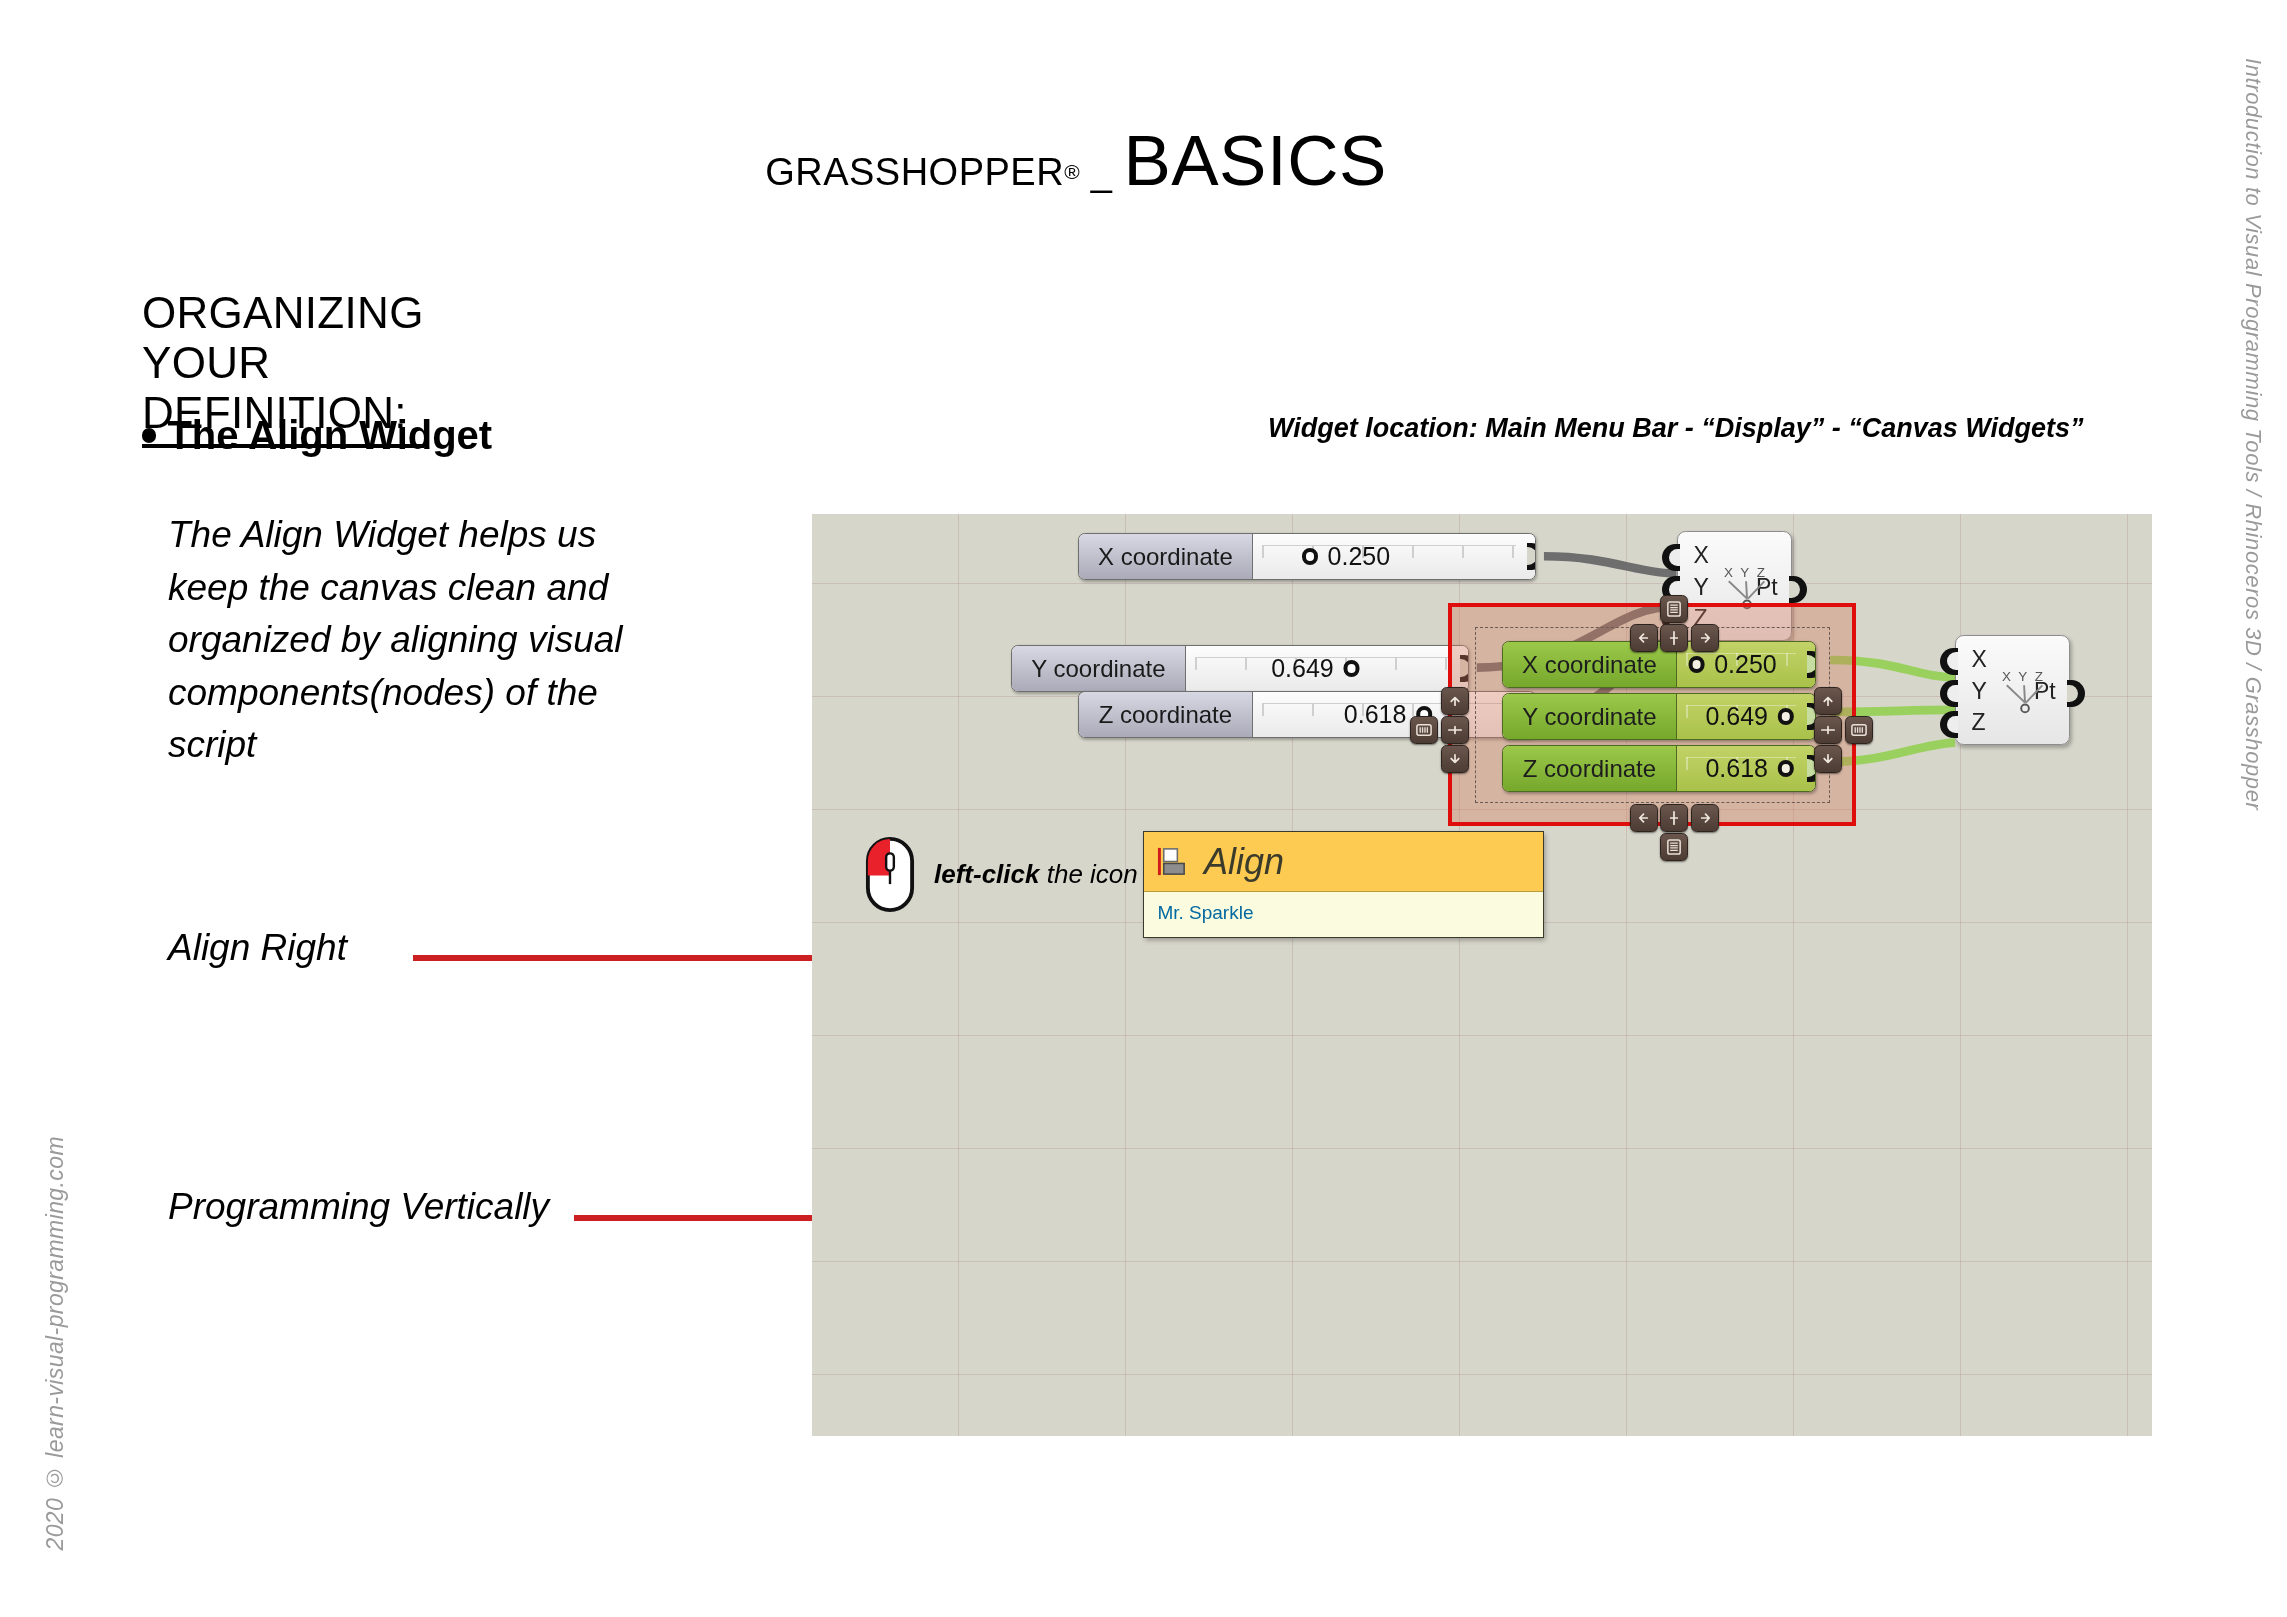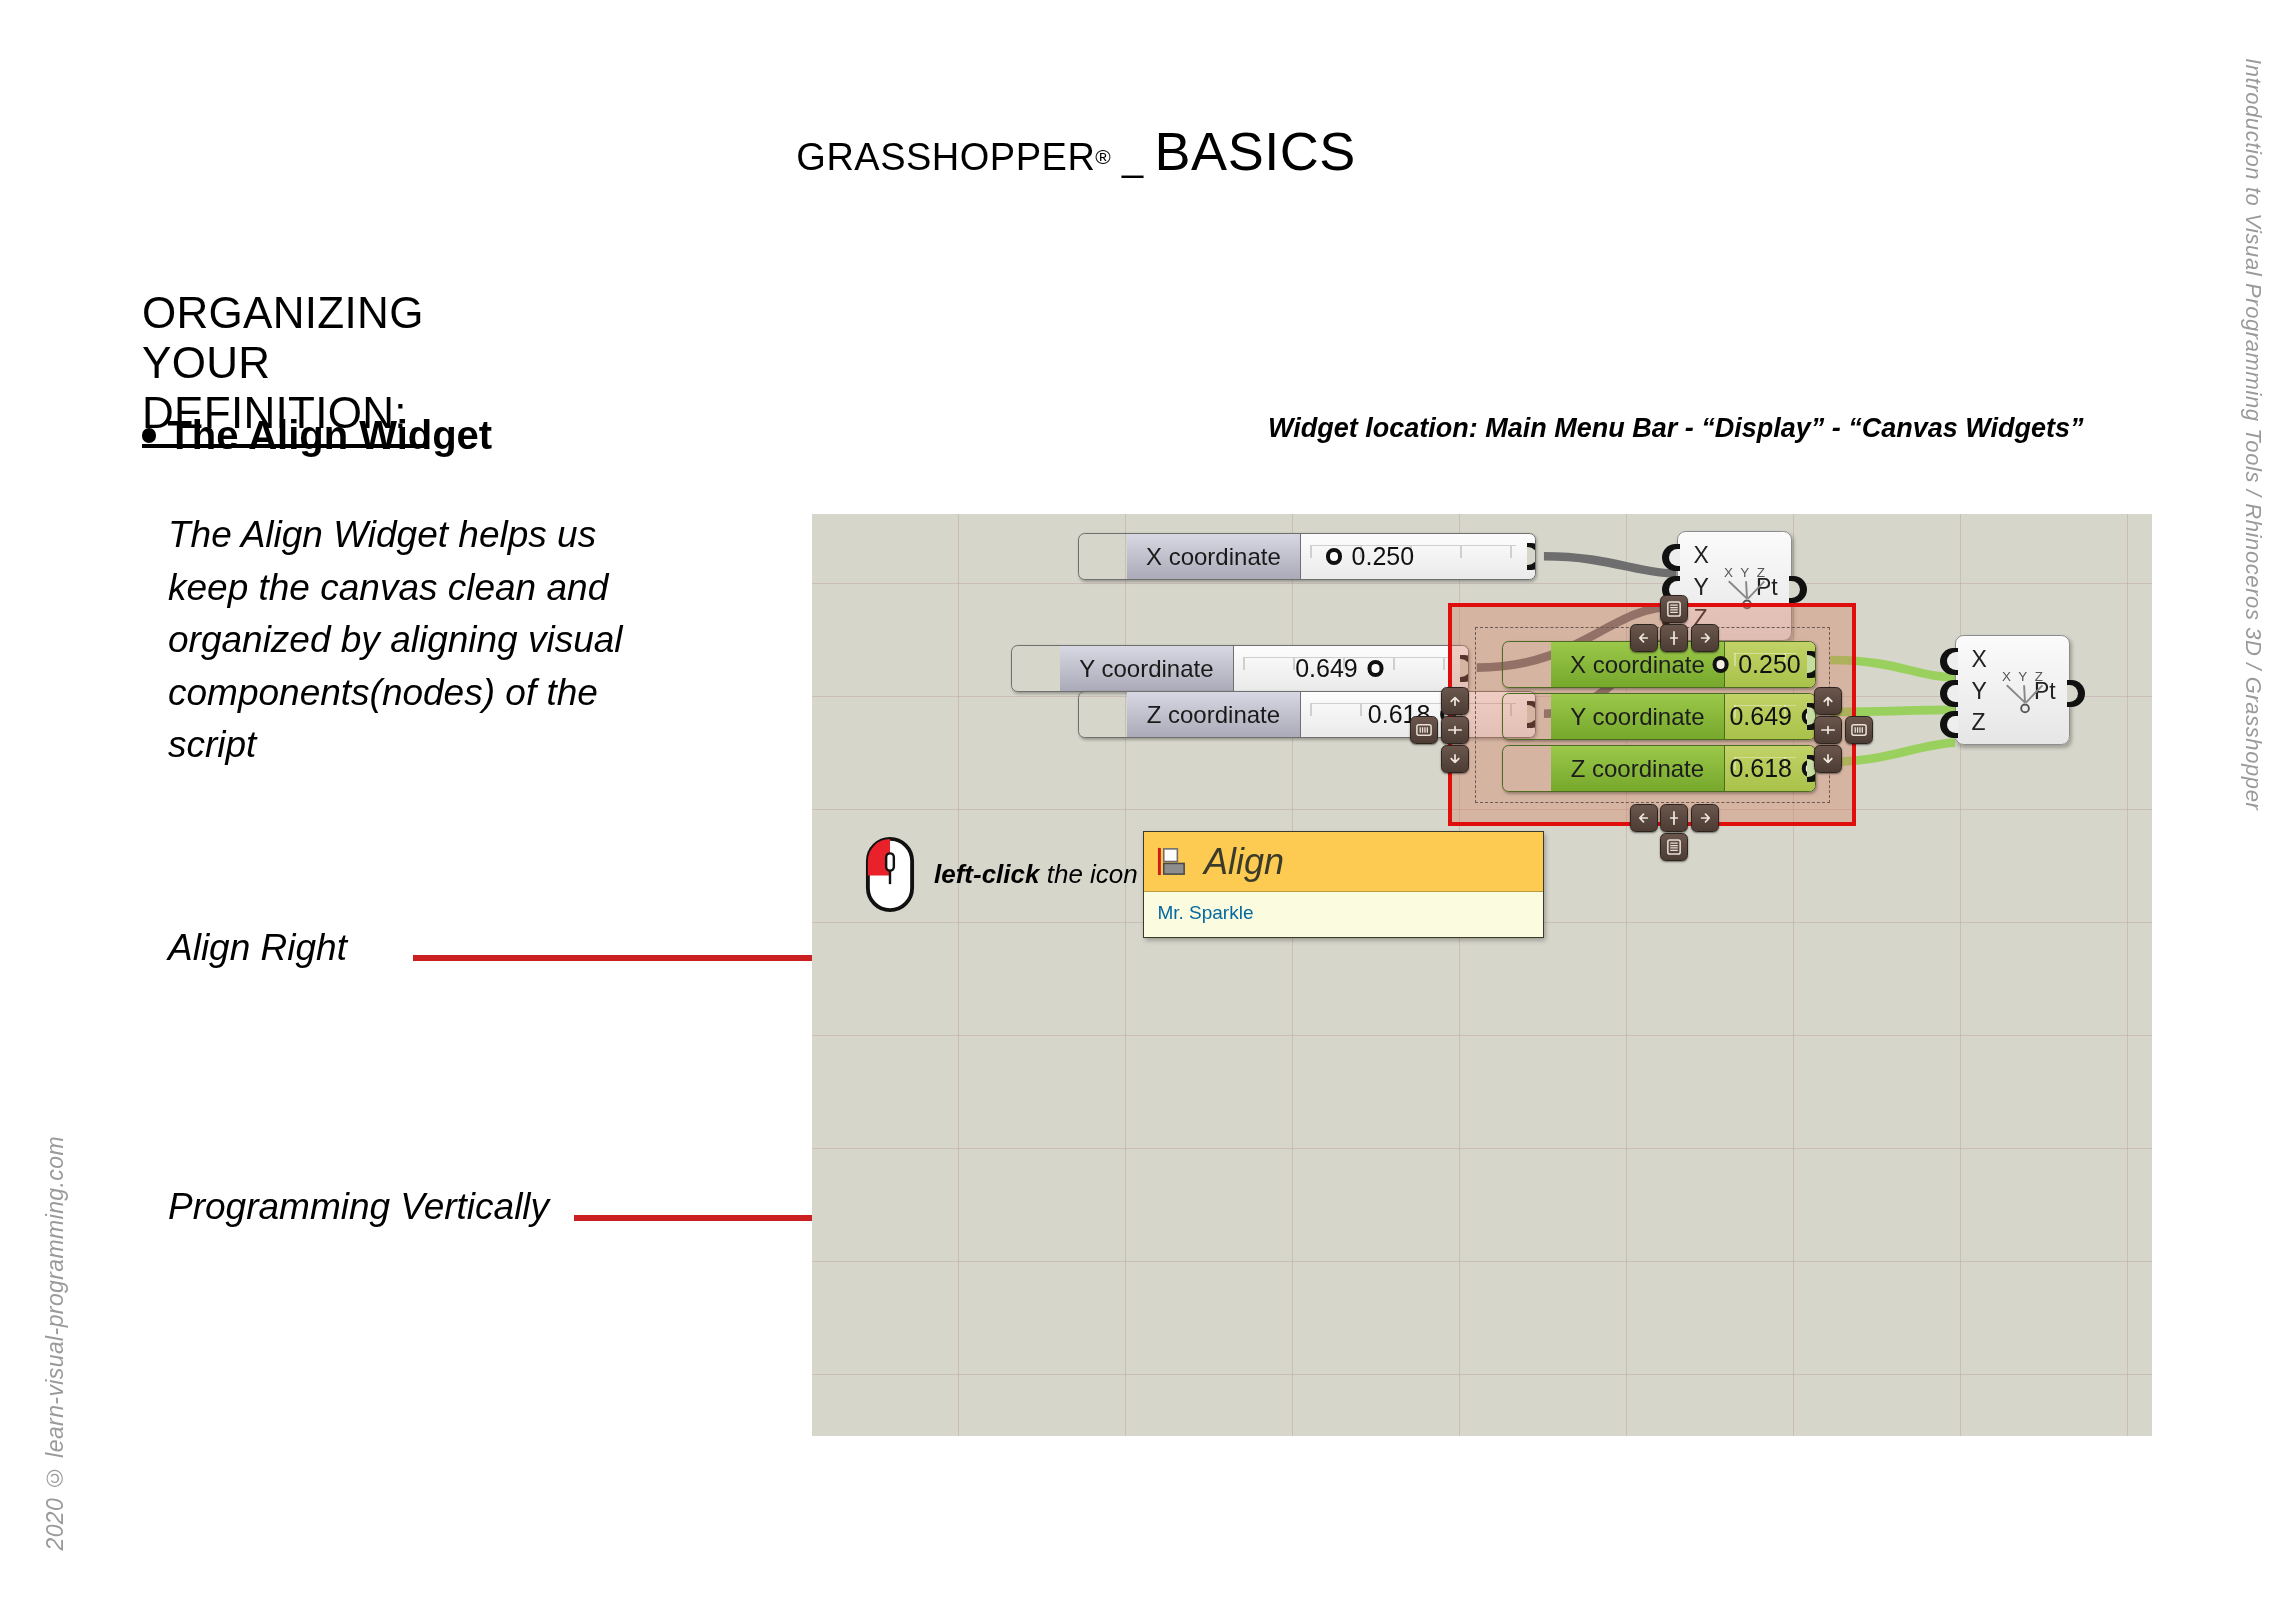--- a/index.html
+++ b/index.html
@@ -5,21 +5,21 @@
   html,body{margin:0;padding:0;background:#fff;}
   body{width:2287px;height:1618px;position:relative;overflow:hidden;
        font-family:"Liberation Sans","DejaVu Sans",sans-serif;color:#000;}
 
   .abs{position:absolute;}
 
   
   #slide-title{left:0;top:120px;width:2152px;text-align:center;}
   #slide-title .t1{font-size:38px;letter-spacing:0.5px;}
   #slide-title .sup{font-size:21px;vertical-align:super;}
-  #slide-title .t2{font-size:54px;letter-spacing:0.5px;text-align:center;}
+  #slide-title .t2{font-size:71px;letter-spacing:0.5px;text-align:center;}
 
   #section-heading{left:142px;top:288px;font-size:44px;letter-spacing:0.3px;
       padding-bottom:5.8px;border-bottom:4.8px solid #000;display:inline-block;}
 
   #bullet-row{left:142px;top:413px;display:flex;align-items:center;gap:11px;}
   #bullet-row .dot{width:14.4px;height:14.4px;border-radius:50%;background:#000;}
   #bullet-row .lbl{font-size:40px;font-weight:bold;}
 
   #intro-paragraph{left:168px;top:509px;width:500px;font-size:37px;
       font-style:italic;line-height:1.42;}
@@ -52,21 +52,21 @@
         linear-gradient(to bottom, rgba(190,160,160,.45) 1px, transparent 1px);
       background-size:167px 113px;background-position:-21px -44px;}
 
   
   .slider{position:absolute;display:flex;height:45px;
       border:1px solid #6f6f6f;border-radius:6.7px;overflow:hidden;
       box-shadow:1px 1.9px 2.9px rgba(0,0,0,.28);}
   .slider .tag{display:flex;align-items:center;justify-content:center;
       padding:0 13.4px;font-size:24px;color:#1a1a1a;
       background:linear-gradient(to bottom,#d8d8e4,#aaaab8);
-      border-right:1px solid #6f6f6f;min-width:146px;margin-left:48px;}
+      border-right:1px solid #6f6f6f;min-width:146px;}
   .slider .track{position:relative;flex:1;display:flex;align-items:center;
       background:linear-gradient(to bottom,#fdfdfd,#eaeaea);}
   .slider .ticks{position:absolute;left:9.6px;right:19px;top:10.6px;height:12.5px;
       border-top:1.9px solid #cfcfcf;
       background-image:linear-gradient(to right,#cfcfcf 1.9px,transparent 1.9px);
       background-size:50px 100%;}
   .slider .val{position:relative;width:100%;text-align:right;font-size:25px;
       color:#111;display:flex;align-items:center;justify-content:center;gap:9.6px;
       transform:translateX(var(--shift,0));}
   .grip{width:16.3px;height:16.3px;border-radius:50%;background:#fff;

